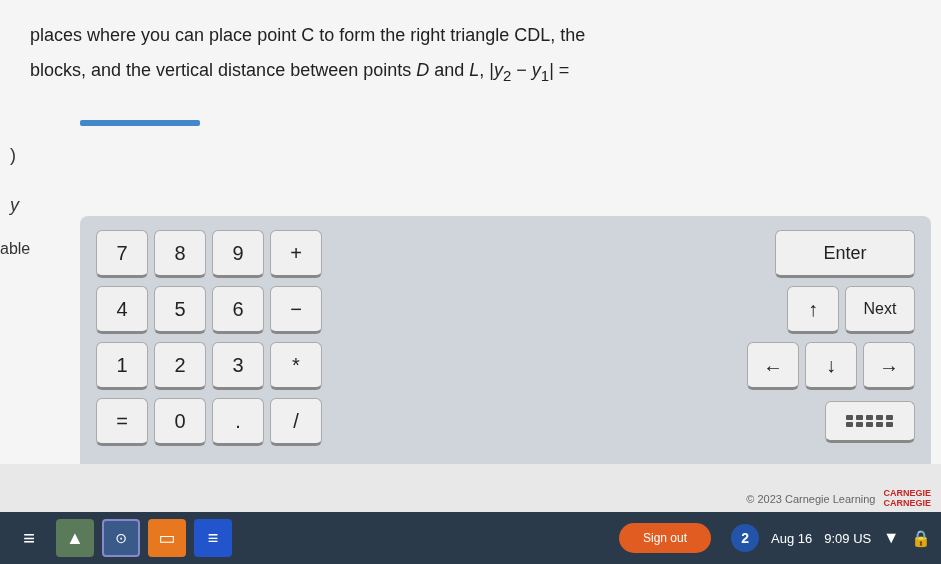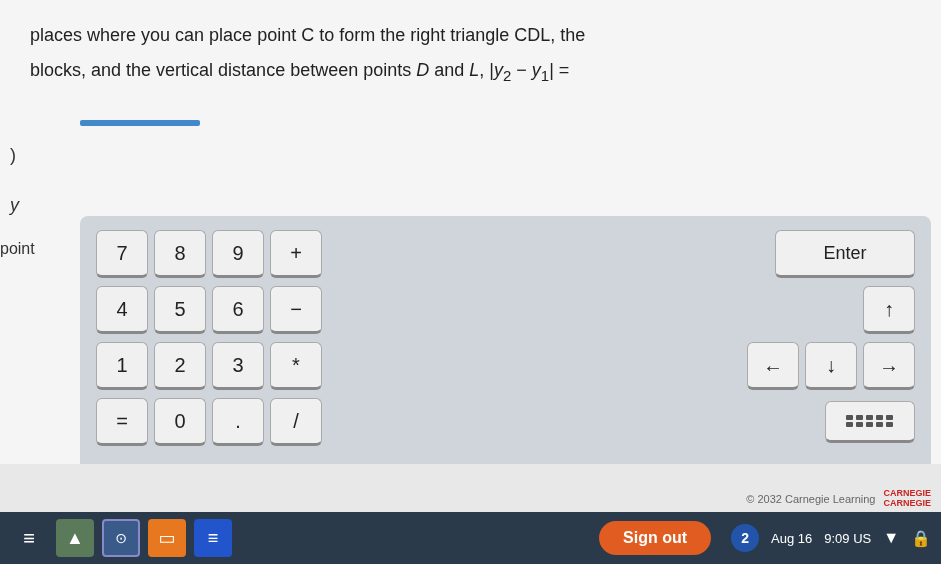--- a/index.html
+++ b/index.html
@@ -167,22 +167,22 @@
       font-size: 18px;
     }
 
     .sign-out-btn {
       margin-left: auto;
       background: #e05c20;
       color: white;
       border: none;
       border-radius: 24px;
       padding: 8px 24px;
-      font-size: 16px;
-      font-weight: 700;
+      font-size: 12px;
+      font-weight: 400;
       cursor: pointer;
     }
 
     .taskbar-right {
       display: flex;
       align-items: center;
       gap: 12px;
       margin-left: 20px;
     }
 
@@ -263,40 +263,41 @@
     </div>
     <div class="content-line">
       <span>blocks, and the vertical distance between points <i>D</i> and <i>L</i>, |<i>y</i><sub>2</sub> − <i>y</i><sub>1</sub>| =</span>
     </div>
   </div>
   <div class="blue-bar"></div>
 </div>
 
 <div style="position:absolute; left:10px; top:145px; font-size:18px; color:#333;">)</div>
 <div style="position:absolute; left:10px; top:195px; font-size:18px; color:#333; font-style:italic;">y</div>
-<div style="position:absolute; left:0px; top:240px; font-size:16px; color:#333;">point</div>
+<div style="position:absolute; left:0px; top:240px; font-size:16px; color:#333;">able</div>
 
 <div class="keyboard-container">
 
   <div class="keyboard-row">
     <div class="key">7</div>
     <div class="key">8</div>
     <div class="key">9</div>
     <div class="key">+</div>
     <div class="keyboard-spacer"></div>
     <div class="key enter-key">Enter</div>
   </div>
 
   <div class="keyboard-row">
     <div class="key">4</div>
     <div class="key">5</div>
     <div class="key">6</div>
     <div class="key">−</div>
     <div class="keyboard-spacer"></div>
     <div class="key arrow-key">↑</div>
+    <div class="key nav-key">Next</div>
   </div>
 
   <div class="keyboard-row">
     <div class="key">1</div>
     <div class="key">2</div>
     <div class="key">3</div>
     <div class="key">*</div>
     <div class="keyboard-spacer"></div>
     <div class="key arrow-key">←</div>
     <div class="key arrow-key">↓</div>
@@ -320,21 +321,21 @@
           <div class="numpad-dot"></div>
           <div class="numpad-dot"></div>
           <div class="numpad-dot"></div>
           <div class="numpad-dot"></div>
       </div>
     </div>
   </div>
 </div>
 
 <div class="carnegie-footer">
-  <div class="carnegie-text">© 2032 Carnegie Learning</div>
+  <div class="carnegie-text">© 2023 Carnegie Learning</div>
   <div class="carnegie-logo">
     <span>CARNEGIE</span><br>
     <span>CARNEGIE</span>
   </div>
 </div>
 
 <div class="taskbar">
   <div class="taskbar-icons">
     <div class="taskbar-icon hamburger">≡</div>
     <div class="taskbar-icon user-icon">▲</div>

